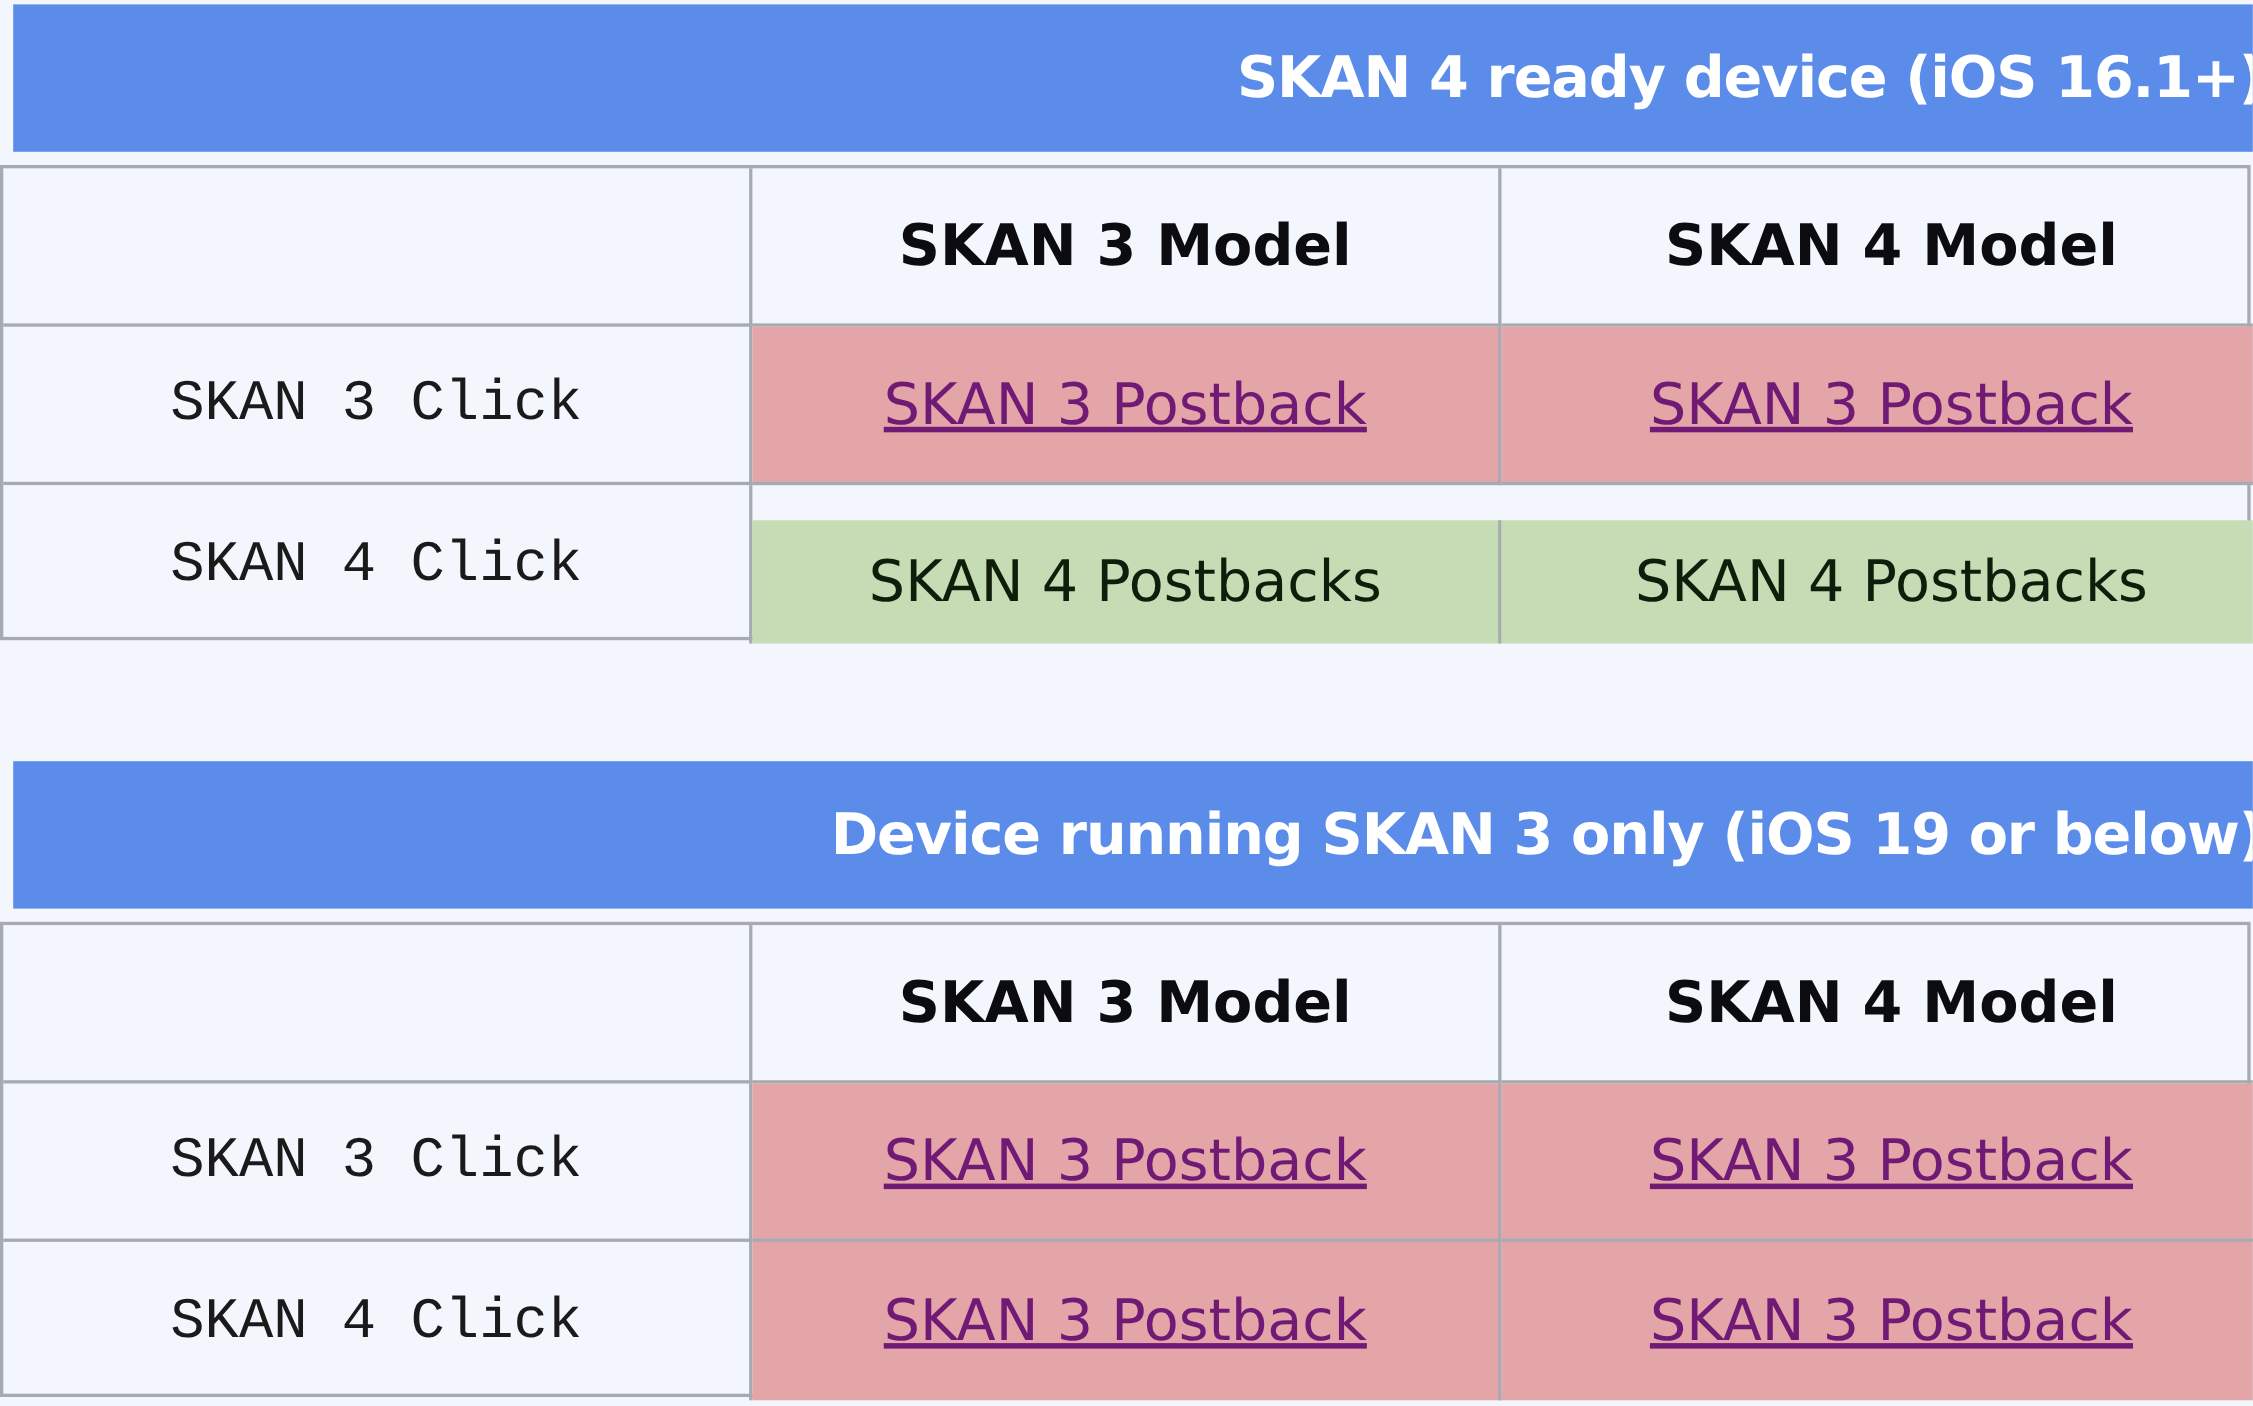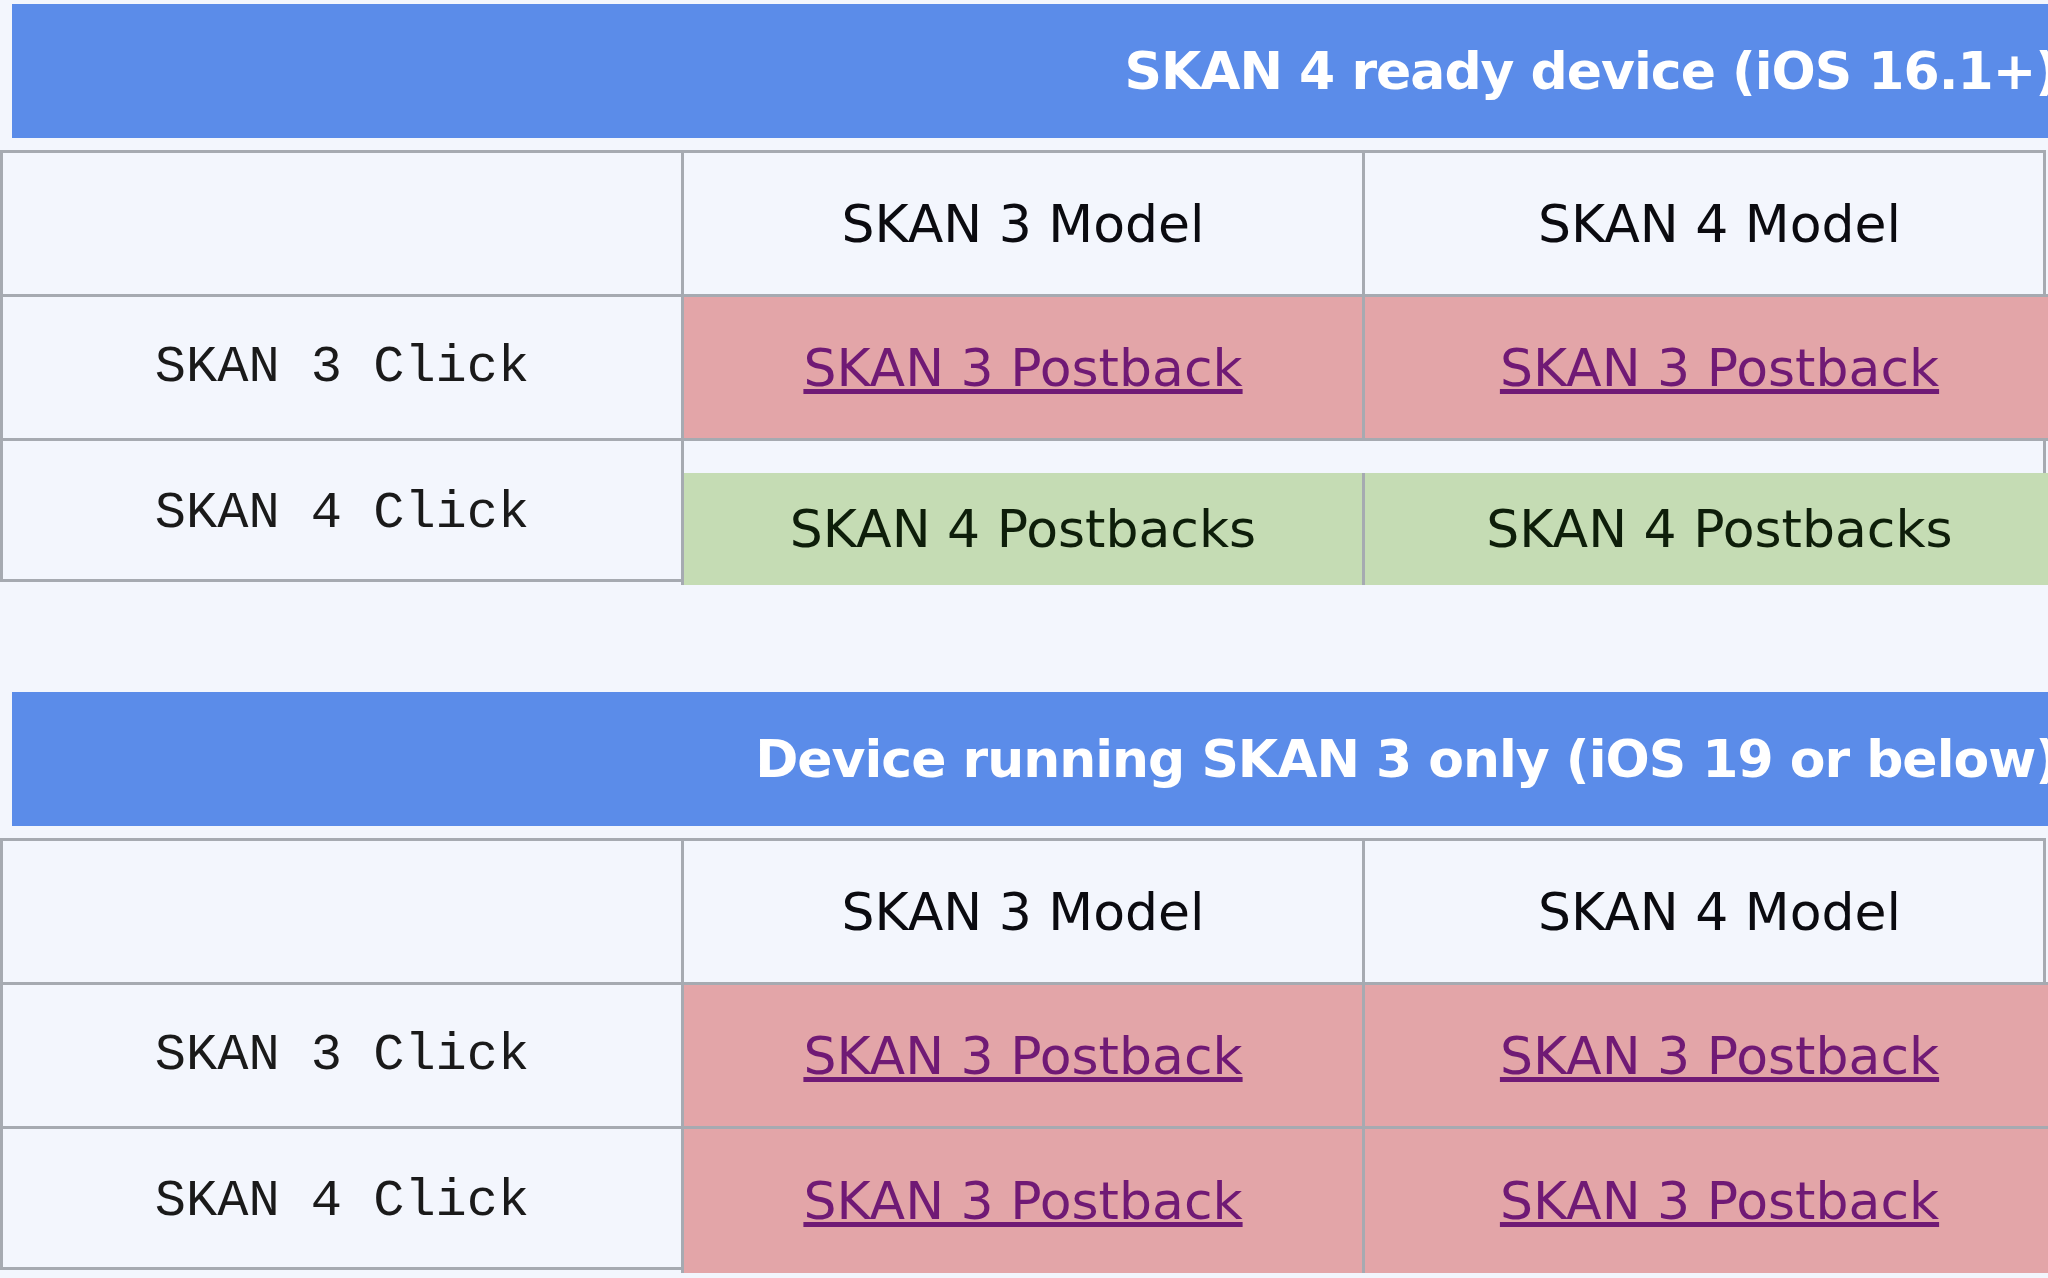--- a/index.html
+++ b/index.html
@@ -33,21 +33,21 @@
   .cell {
     display: flex; align-items: center; justify-content: center;
     font-size: 52px; color: #111111;
     border-right: 3px solid #a6aab1;
     border-bottom: 3px solid #a6aab1;
     box-sizing: border-box;
     white-space: nowrap;
   }
   .cell.last-col { border-right: none; padding-left: 25px; }
   .cell.last-row { border-bottom: none; }
-  .cell.head { font-weight: normal; color: #0b0b10; }
+  .cell.head { font-weight: bold; color: #0b0b10; }
   .cell.corner { }
   .cell.rowlabel { color: #1a1a1a; font-family: Liberation Mono, monospace; }
   .cell.pink { background: #e3a5a8; color: #701a75; text-decoration: underline; }
   .cell.green { background: #c5dcb4; color: #0e1e0a; margin-top: 32px; }
 </style>
 </head>
 <body>
 
 <div id="banner-1" class="banner">
   <span>SKAN 4 ready device (iOS 16.1+)</span>

